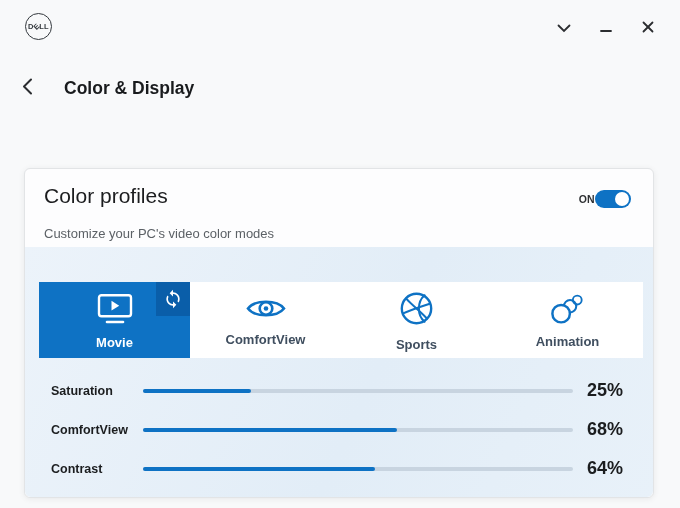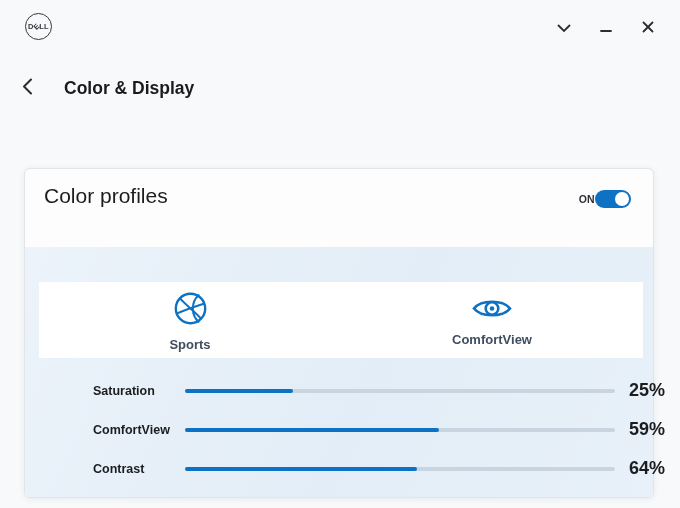--- a/index.html
+++ b/index.html
@@ -74,21 +74,21 @@
   .tab.selected .tab-label { color:#ffffff; }
   .tab.selected .tab-icon svg { stroke:#ffffff; }
   .tab.selected .tab-icon .fill { fill:#ffffff; }
   .tab .occlude { fill:#ffffff; }
   .refresh-badge {
     position:absolute; right:0; top:0; width:34px; height:34px;
     background:#0a5ea9; display:flex; align-items:center; justify-content:center;
   }
 
   
-  .sliders { position:absolute; left:26px; top:124px; width:580px;margin-left:42px; }
+  .sliders { position:absolute; left:26px; top:124px; width:580px; }
   .slider-row { display:flex; align-items:center; height:39px; }
   .slider-label { width:92px; font-size:12.5px; font-weight:600; color:#1b1d1f; }
   .slider-track {
     position:relative; flex:1; height:4px; border-radius:2px;
     background:#c8d4e0; margin-right:14px; cursor:pointer;
   }
   .slider-fill {
     position:absolute; left:0; top:0; height:4px; border-radius:2px;
     background:#0e72c4;
   }
@@ -134,75 +134,101 @@
             <polyline points="9,1.5 2,8.5 9,15.5"></polyline>
           </svg>
       </span>
     </button>
     <div class="page-title">Color &amp; Display</div>
   </div>
 
   <section class="card">
     <div class="card-head">
       <div class="card-title">Color profiles</div>
+      <div class="card-subtitle">Customize your PC's video color modes</div>
       <div class="toggle-wrap">
         <span class="toggle-state">ON</span>
         <button class="toggle">
           <span class="knob"></span>
         </button>
       </div>
     </div>
 
     <div class="card-body">
 
       <div class="tabbar">
 
+        <button class="tab selected">
+          <span class="tab-icon">
+            <svg width="40" height="32" viewBox="0 0 40 32">
+              <rect x="4" y="2.2" width="32" height="21" rx="2.5" stroke-width="2.4"></rect>
+              <path class="fill" d="M16.5 7.8 L24.2 12.7 L16.5 17.6 Z"></path>
+              <line x1="12" y1="29" x2="28" y2="29" stroke-width="2.6"></line>
+            </svg>
+          </span>
+          <span class="tab-label">Movie</span>
+          <span class="refresh-badge">
+            <svg width="20" height="20" viewBox="0 0 24 24">
+              <path fill="#ffffff" stroke="none" d="M12 4V1L8 5l4 4V6c3.31 0 6 2.69 6 6 0 1.01-.25 1.97-.7 2.8l1.46 1.46C19.54 15.03 20 13.57 20 12c0-4.42-3.58-8-8-8zm0 14c-3.31 0-6-2.69-6-6 0-1.01.25-1.97.7-2.8L5.24 7.74C4.46 8.97 4 10.43 4 12c0 4.42 3.58 8 8 8v3l4-4-4-4v3z"></path>
+            </svg>
+          </span>
+        </button>
+
+        <button class="tab">
+          <span class="tab-icon">
+            <svg width="40" height="27" viewBox="0 0 40 27">
+              <path d="M2 13.5 C 9 4.5, 31 4.5, 38 13.5 C 31 22.5, 9 22.5, 2 13.5 Z" stroke-width="2.6"></path>
+              <circle cx="20" cy="13.5" r="6.3" stroke-width="2.6"></circle>
+              <circle class="fill" cx="20" cy="13.5" r="2.3"></circle>
+            </svg>
+          </span>
+          <span class="tab-label">ComfortView</span>
+        </button>
 
         <button class="tab">
           <span class="tab-icon">
             <svg width="37" height="37" viewBox="0 0 36 36">
               <circle cx="18" cy="18" r="14.3" stroke-width="2.3"></circle>
               <path d="M8 8.4 C 14 15, 22 21, 28.1 27.7" stroke-width="2"></path>
               <path d="M25.8 5.1 C 18.5 11.5, 18.5 24.5, 25.8 30.9" stroke-width="2"></path>
               <path d="M5.1 22.8 C 11.8 19.5, 24 15.5, 30.9 13.3" stroke-width="2"></path>
             </svg>
           </span>
           <span class="tab-label">Sports</span>
         </button>
 
         <button class="tab">
           <span class="tab-icon">
-            <svg width="40" height="27" viewBox="0 0 40 27">
-              <path d="M2 13.5 C 9 4.5, 31 4.5, 38 13.5 C 31 22.5, 9 22.5, 2 13.5 Z" stroke-width="2.6"></path>
-              <circle cx="20" cy="13.5" r="6.3" stroke-width="2.6"></circle>
-              <circle class="fill" cx="20" cy="13.5" r="2.3"></circle>
-            </svg>
-          </span>
-          <span class="tab-label">ComfortView</span>
-        </button>
-
+            <svg width="37" height="31" viewBox="0 0 36 30">
+              <circle cx="27.5" cy="6.8" r="4.3" stroke-width="1.8"></circle>
+              <circle cx="20.5" cy="12.8" r="6" stroke-width="2"></circle>
+              <circle class="occlude" cx="11.8" cy="20" r="8.5" stroke-width="2.4"></circle>
+            </svg>
+          </span>
+          <span class="tab-label">Animation</span>
+        </button>
 
       </div>
 
       <div class="sliders">
 
         <div class="slider-row">
           <span class="slider-label">Saturation</span>
           <div class="slider-track">
             <div class="slider-fill" style="width: 25%;"></div>
           </div>
           <span class="slider-value">25%</span>
         </div>
 
         <div class="slider-row">
           <span class="slider-label">ComfortView</span>
           <div class="slider-track">
             <div class="slider-fill" style="width: 59%;"></div>
           </div>
-          <span class="slider-value">59%</span>
+          <span class="slider-value">68%</span>
         </div>
 
         <div class="slider-row">
           <span class="slider-label">Contrast</span>
           <div class="slider-track">
             <div class="slider-fill" style="width: 54%;"></div>
           </div>
           <span class="slider-value">64%</span>
         </div>
 

